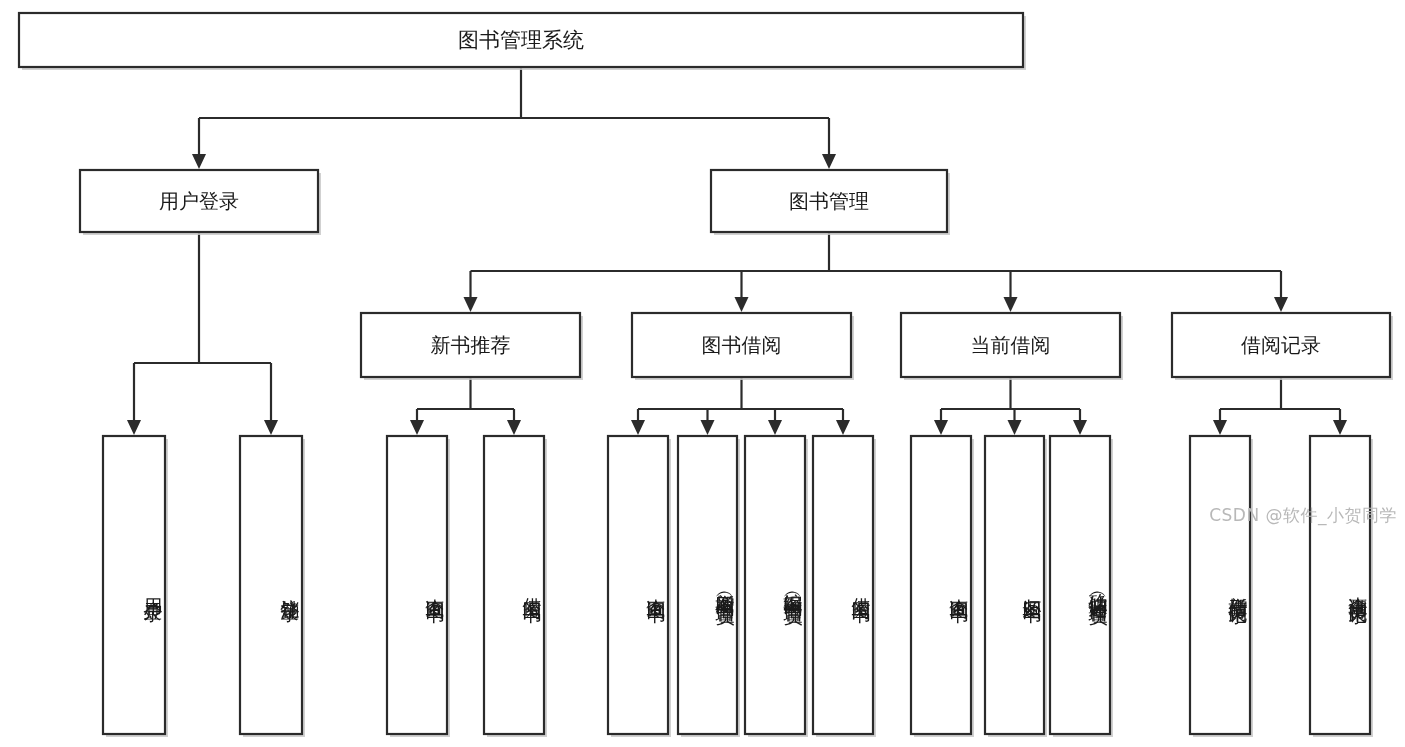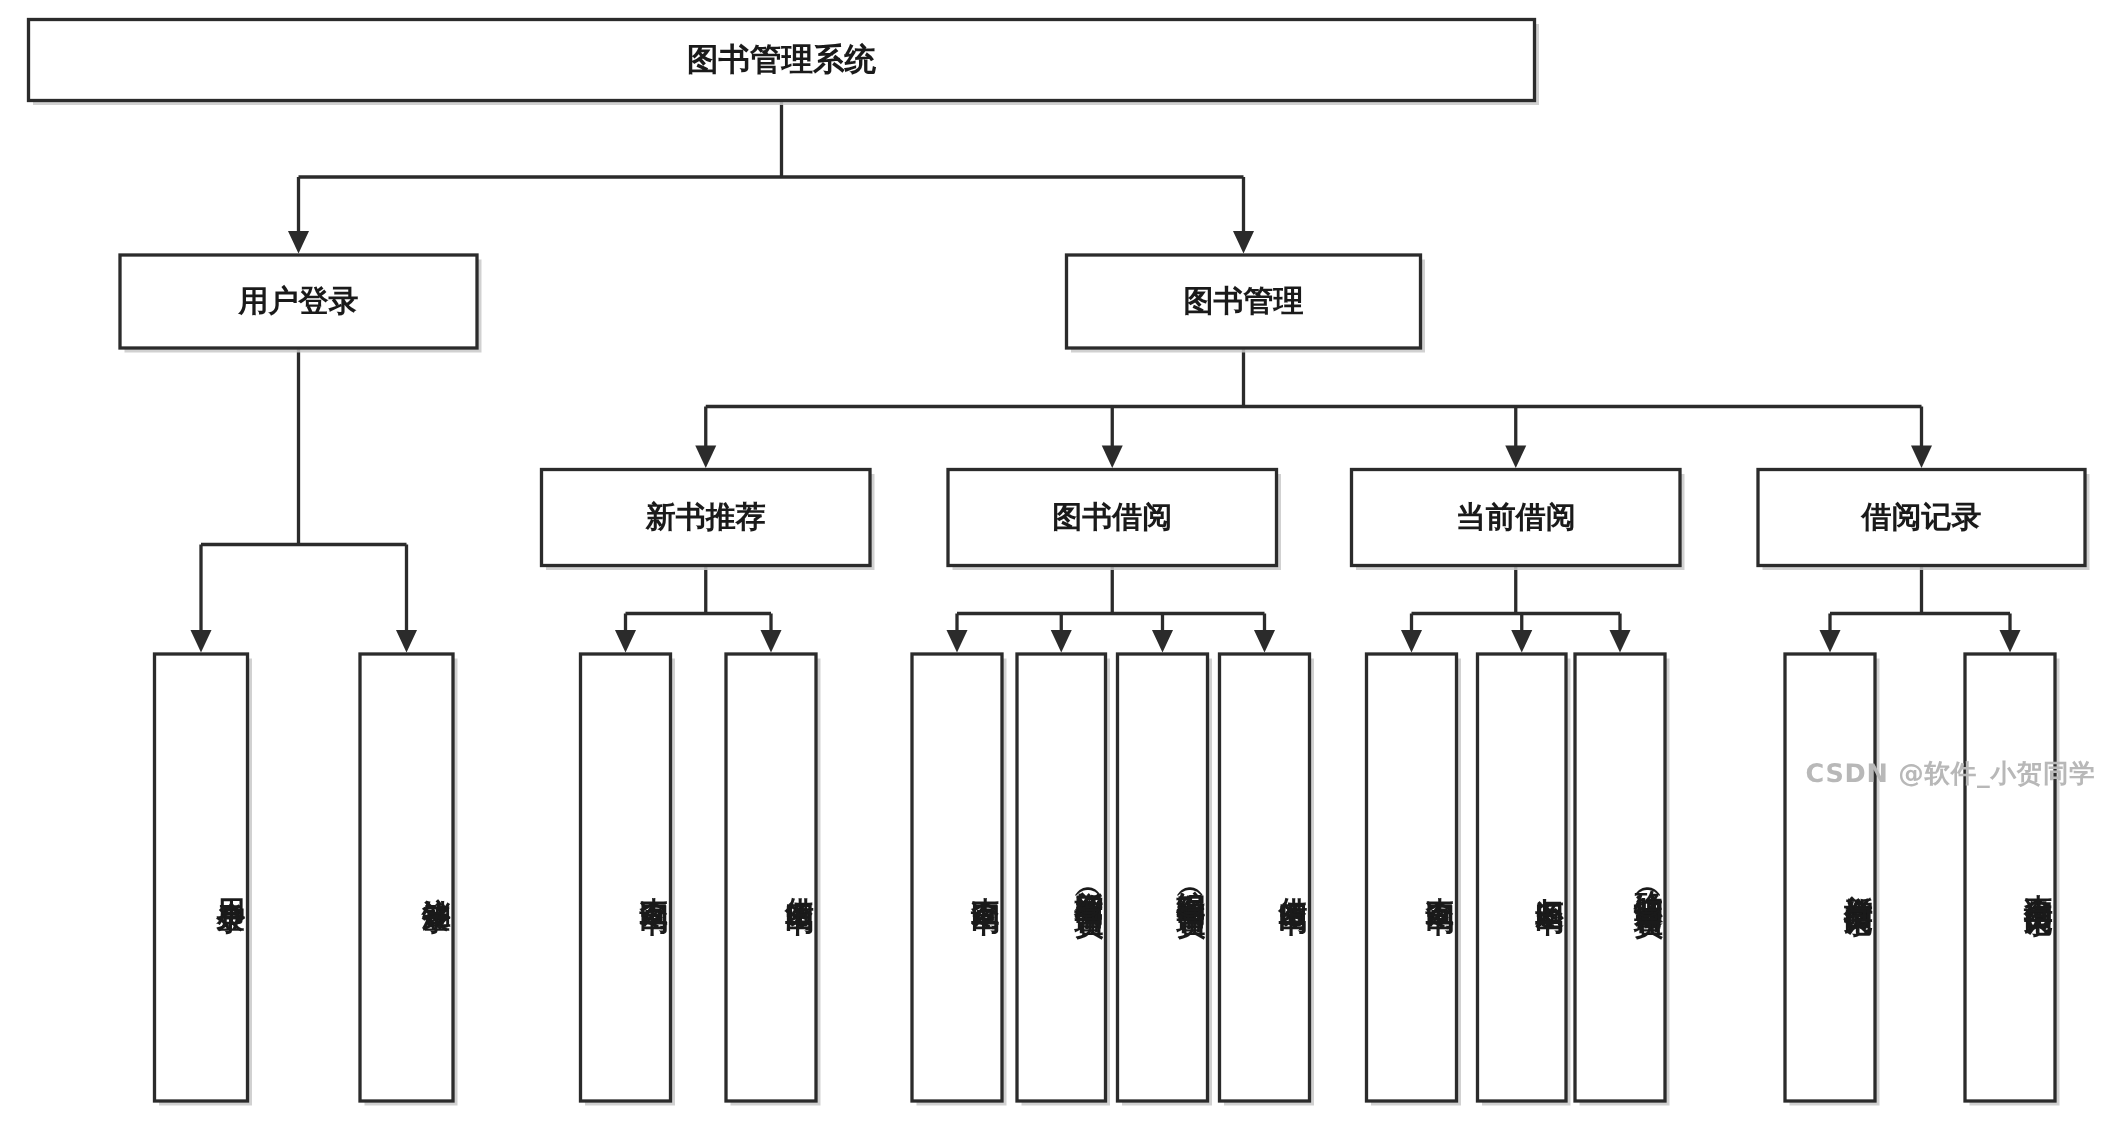--- a/index.html
+++ b/index.html
@@ -13,21 +13,20 @@
     height: 747px;
     font-family: "DejaVu Sans", "Liberation Sans", sans-serif;
     overflow: hidden;
     position: relative;
   }
   #diagram-root {
     position: relative;
     width: 1405px;
     height: 531px;
     background: #ffffff;
-    font-weight: bold;
   }
   svg.diagram-canvas {
     position: absolute;
     left: 0;
     top: 0;
     width: 1405px;
     height: 747px;
     display: block;
   }
   .node-box {

